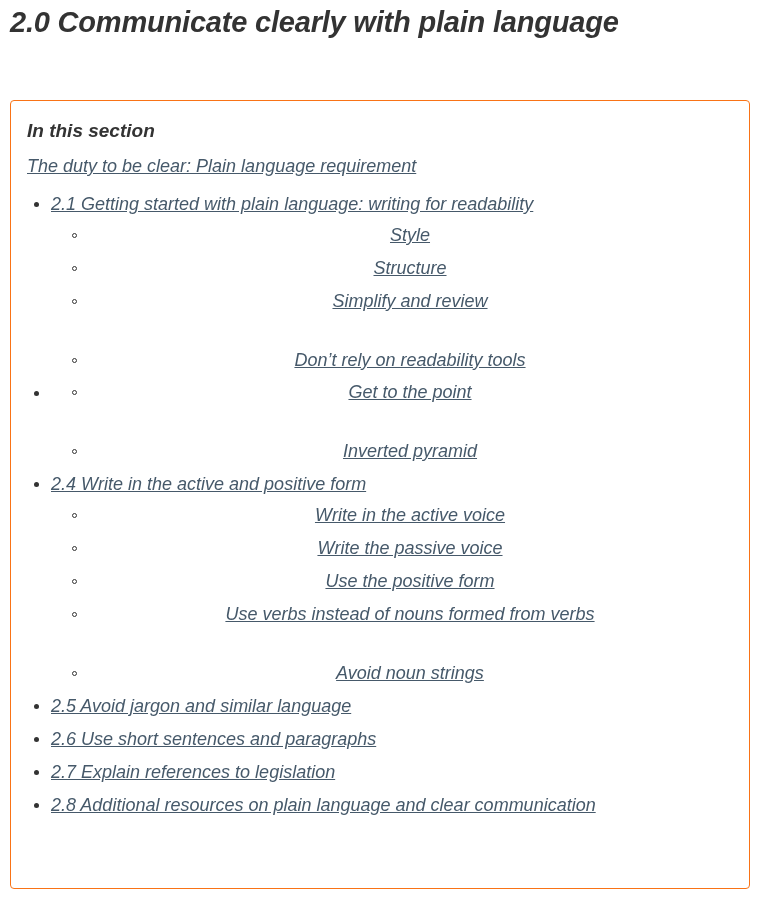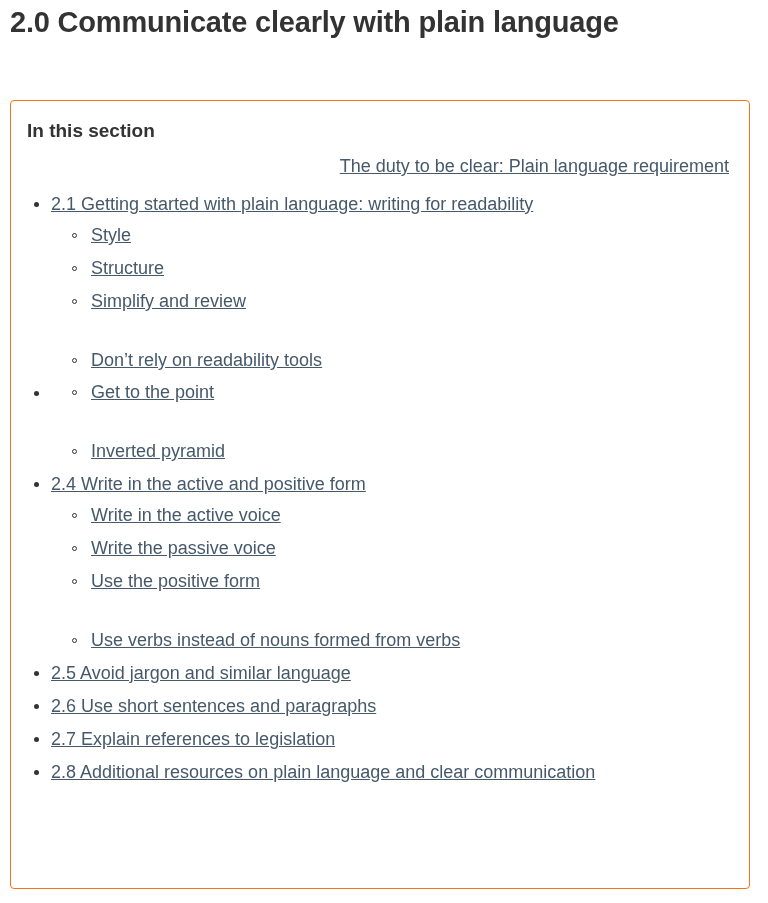--- a/index.html
+++ b/index.html
@@ -13,20 +13,21 @@
     font-family: "Liberation Sans", sans-serif;
     -webkit-font-smoothing: antialiased;
     overflow: hidden;
   }
 
   .page {
     position: relative;
     width: 768px;
     height: 903px;
     box-sizing: border-box;
+    font-style: italic;
   }
 
   .page-title {
     margin: 0;
     padding: 4px 30px 0 10px;
     font-size: 29px;
     line-height: 36px;
     font-weight: bold;
     color: #333333;
     letter-spacing: -0.2px;
@@ -58,21 +59,20 @@
     text-decoration: underline;
     text-underline-offset: 1px;
     font-size: 18px;
     line-height: 24px;
   }
 
   .intro-link {
     margin: 0 0 12px 0;
     font-size: 18px;
     line-height: 25px;
-    text-align: right;
   }
 
   ul.toc-list {
     list-style: none;
     margin: 0;
     padding: 0;
   }
 
   ul.toc-list > li.toc-item {
     position: relative;
@@ -89,20 +89,21 @@
     width: 5px;
     height: 5px;
     background: #333333;
     border-radius: 50%;
   }
 
   ul.toc-sublist {
     list-style: none;
     margin: 6px 0 0 0;
     padding: 0;
+    text-align: center;
   }
   ul.toc-sublist > li.toc-subitem {
     position: relative;
     padding-left: 40px;
     margin: 0 0 8px 0;
     font-size: 18px;
     line-height: 25px;
   }
   ul.toc-sublist > li.toc-subitem:last-child {
     margin-bottom: 0;
@@ -145,20 +146,21 @@
           </ul></li>
         <li class="toc-item"><ul class="toc-sublist">
             <li class="toc-subitem"><a class="toc-link" href="#">Get to the point</a></li>
             <li class="toc-subitem"><a class="toc-link" href="#">Inverted pyramid</a></li>
           </ul></li>
         <li class="toc-item"><a class="toc-link" href="#">2.4 Write in the active and positive form</a><ul class="toc-sublist">
             <li class="toc-subitem"><a class="toc-link" href="#">Write in the active voice</a></li>
             <li class="toc-subitem"><a class="toc-link" href="#">Write the passive voice</a></li>
             <li class="toc-subitem"><a class="toc-link" href="#">Use the positive form</a></li>
             <li class="toc-subitem"><a class="toc-link" href="#">Use verbs instead of nouns formed from verbs</a></li>
+            <li class="toc-subitem"><a class="toc-link" href="#">Avoid noun strings</a></li>
           </ul></li>
         <li class="toc-item"><a class="toc-link" href="#">2.5 Avoid jargon and similar language</a></li>
         <li class="toc-item"><a class="toc-link" href="#">2.6 Use short sentences and paragraphs</a></li>
         <li class="toc-item"><a class="toc-link" href="#">2.7 Explain references to legislation</a></li>
         <li class="toc-item"><a class="toc-link" href="#">2.8 Additional resources on plain language and clear communication</a></li>
       </ul>
 
   </section>
 
 </div>

